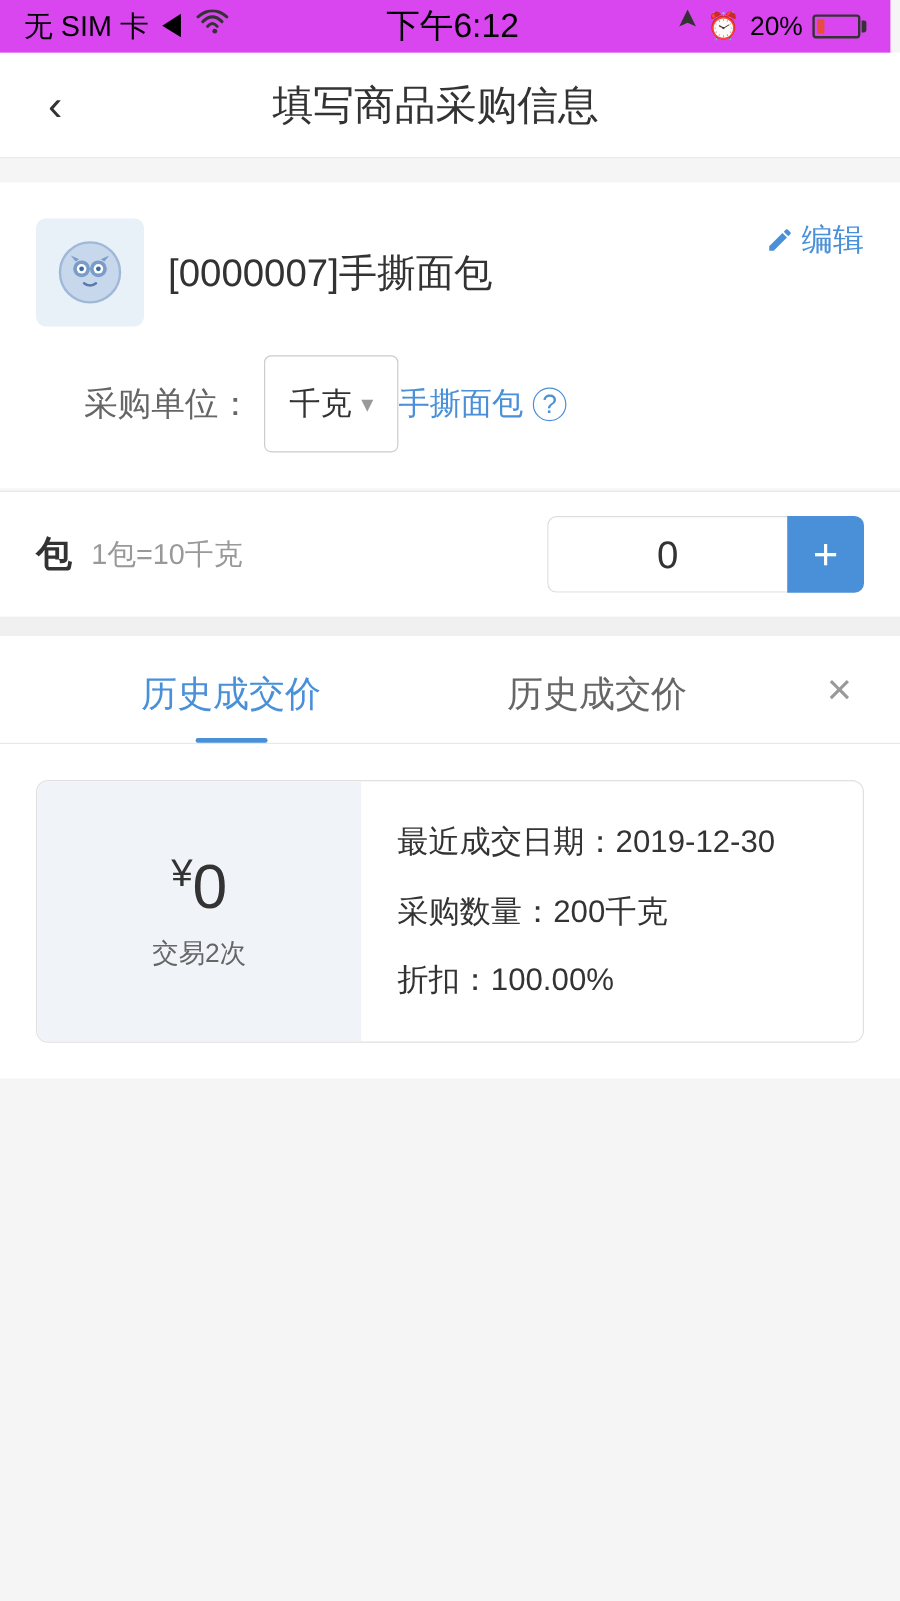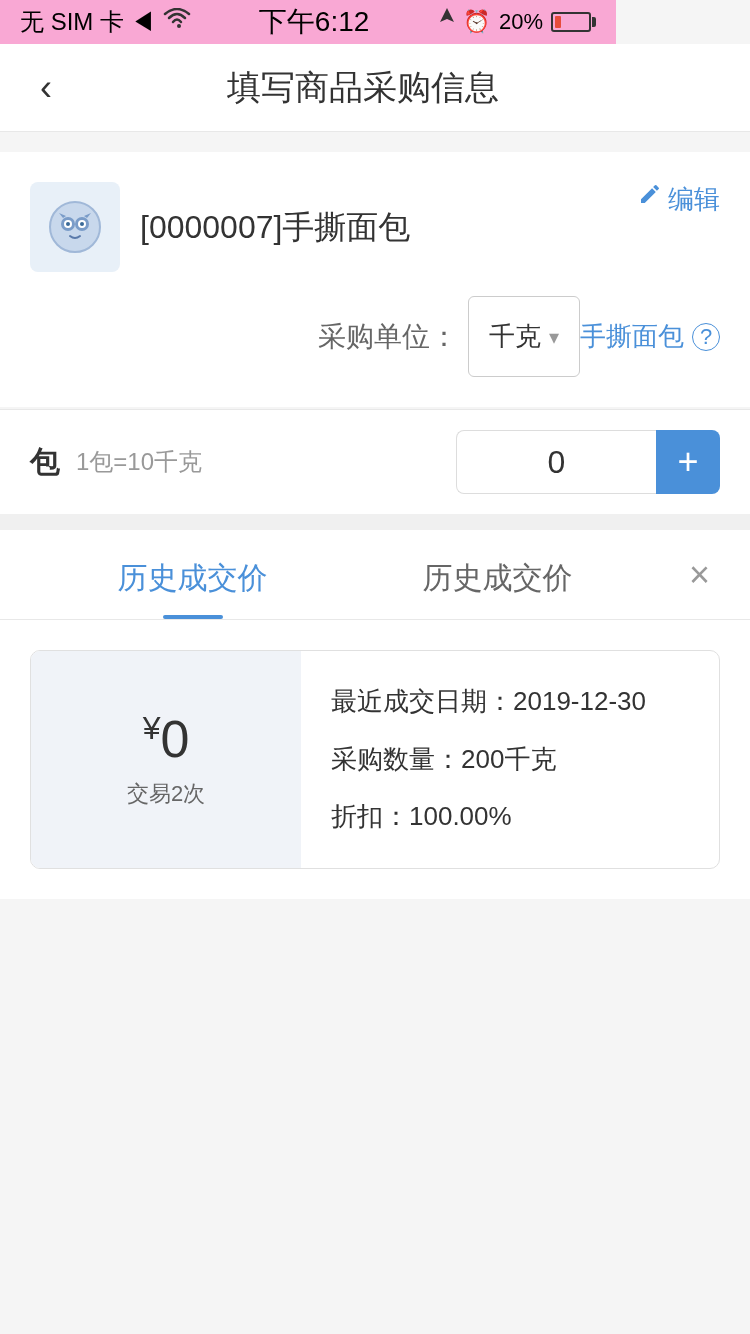--- a/index.html
+++ b/index.html
@@ -7,23 +7,23 @@
     body {
       width: 750px;
       min-height: 1334px;
       font-family: -apple-system, "PingFang SC", "Helvetica Neue", Arial, sans-serif;
       background: #f5f5f5;
       overflow-x: hidden;
     }
 
     
     .status-bar {
-      width: 616px;
+      width: 742px;
       height: 44px;
-      background: #f9a8d4;
+      background: #d946ef;
       display: flex;
       align-items: center;
       justify-content: space-between;
       padding: 0 20px;
       font-size: 26px;
       font-weight: 500;
       gap: 14px;
     }
     .status-left {
       display: flex;
@@ -123,30 +123,30 @@
       font-size: 28px;
     }
     .product-name {
       font-size: 32px;
       font-weight: 500;
       color: #333;
       line-height: 1.4;
     }
     .edit-btn {
       display: flex;
-      align-items: flex-start;
+      align-items: center;
       gap: 6px;
       color: #4a90d9;
       font-size: 26px;
       cursor: pointer;
     }
     .product-unit-row {
       display: flex;
       align-items: center;
-      justify-content: flex-end;
+      justify-content: flex-start;
       margin-top: 24px;
       margin-left: 40px;
     }
     .unit-label {
       font-size: 28px;
       color: #666;
     }
     .unit-select {
       background: #fff;
       border: 1px solid #ccc;

